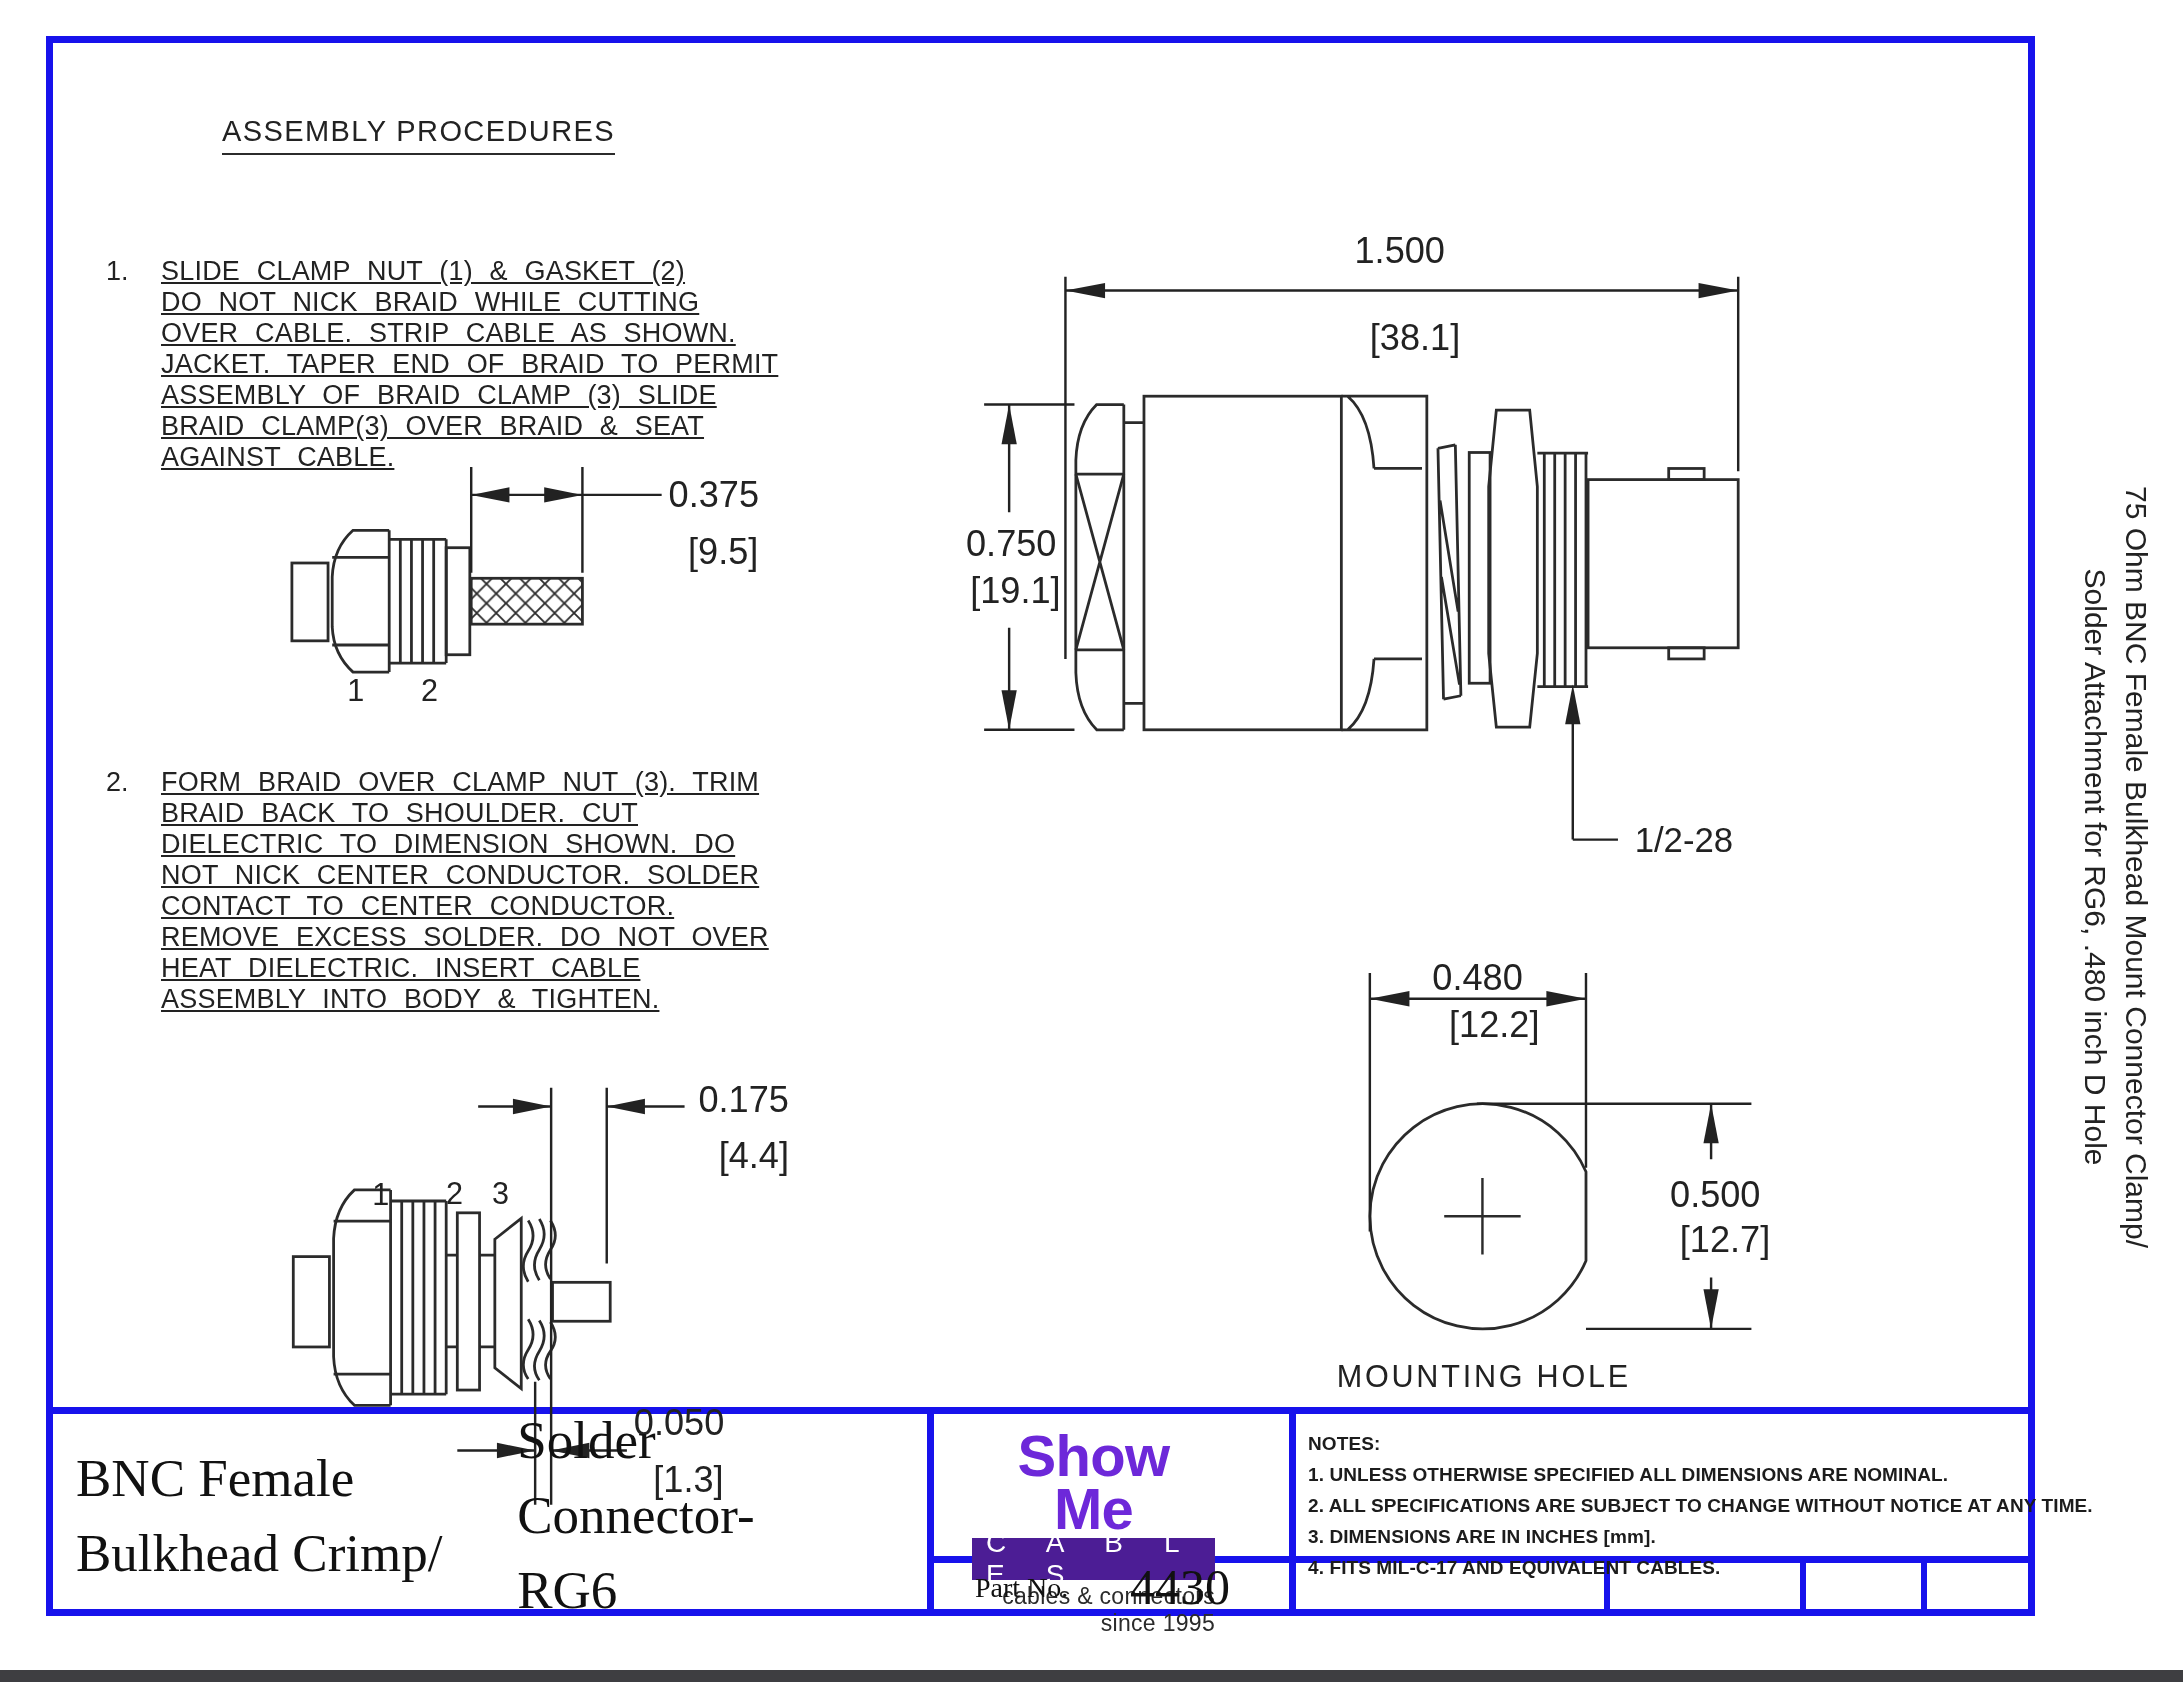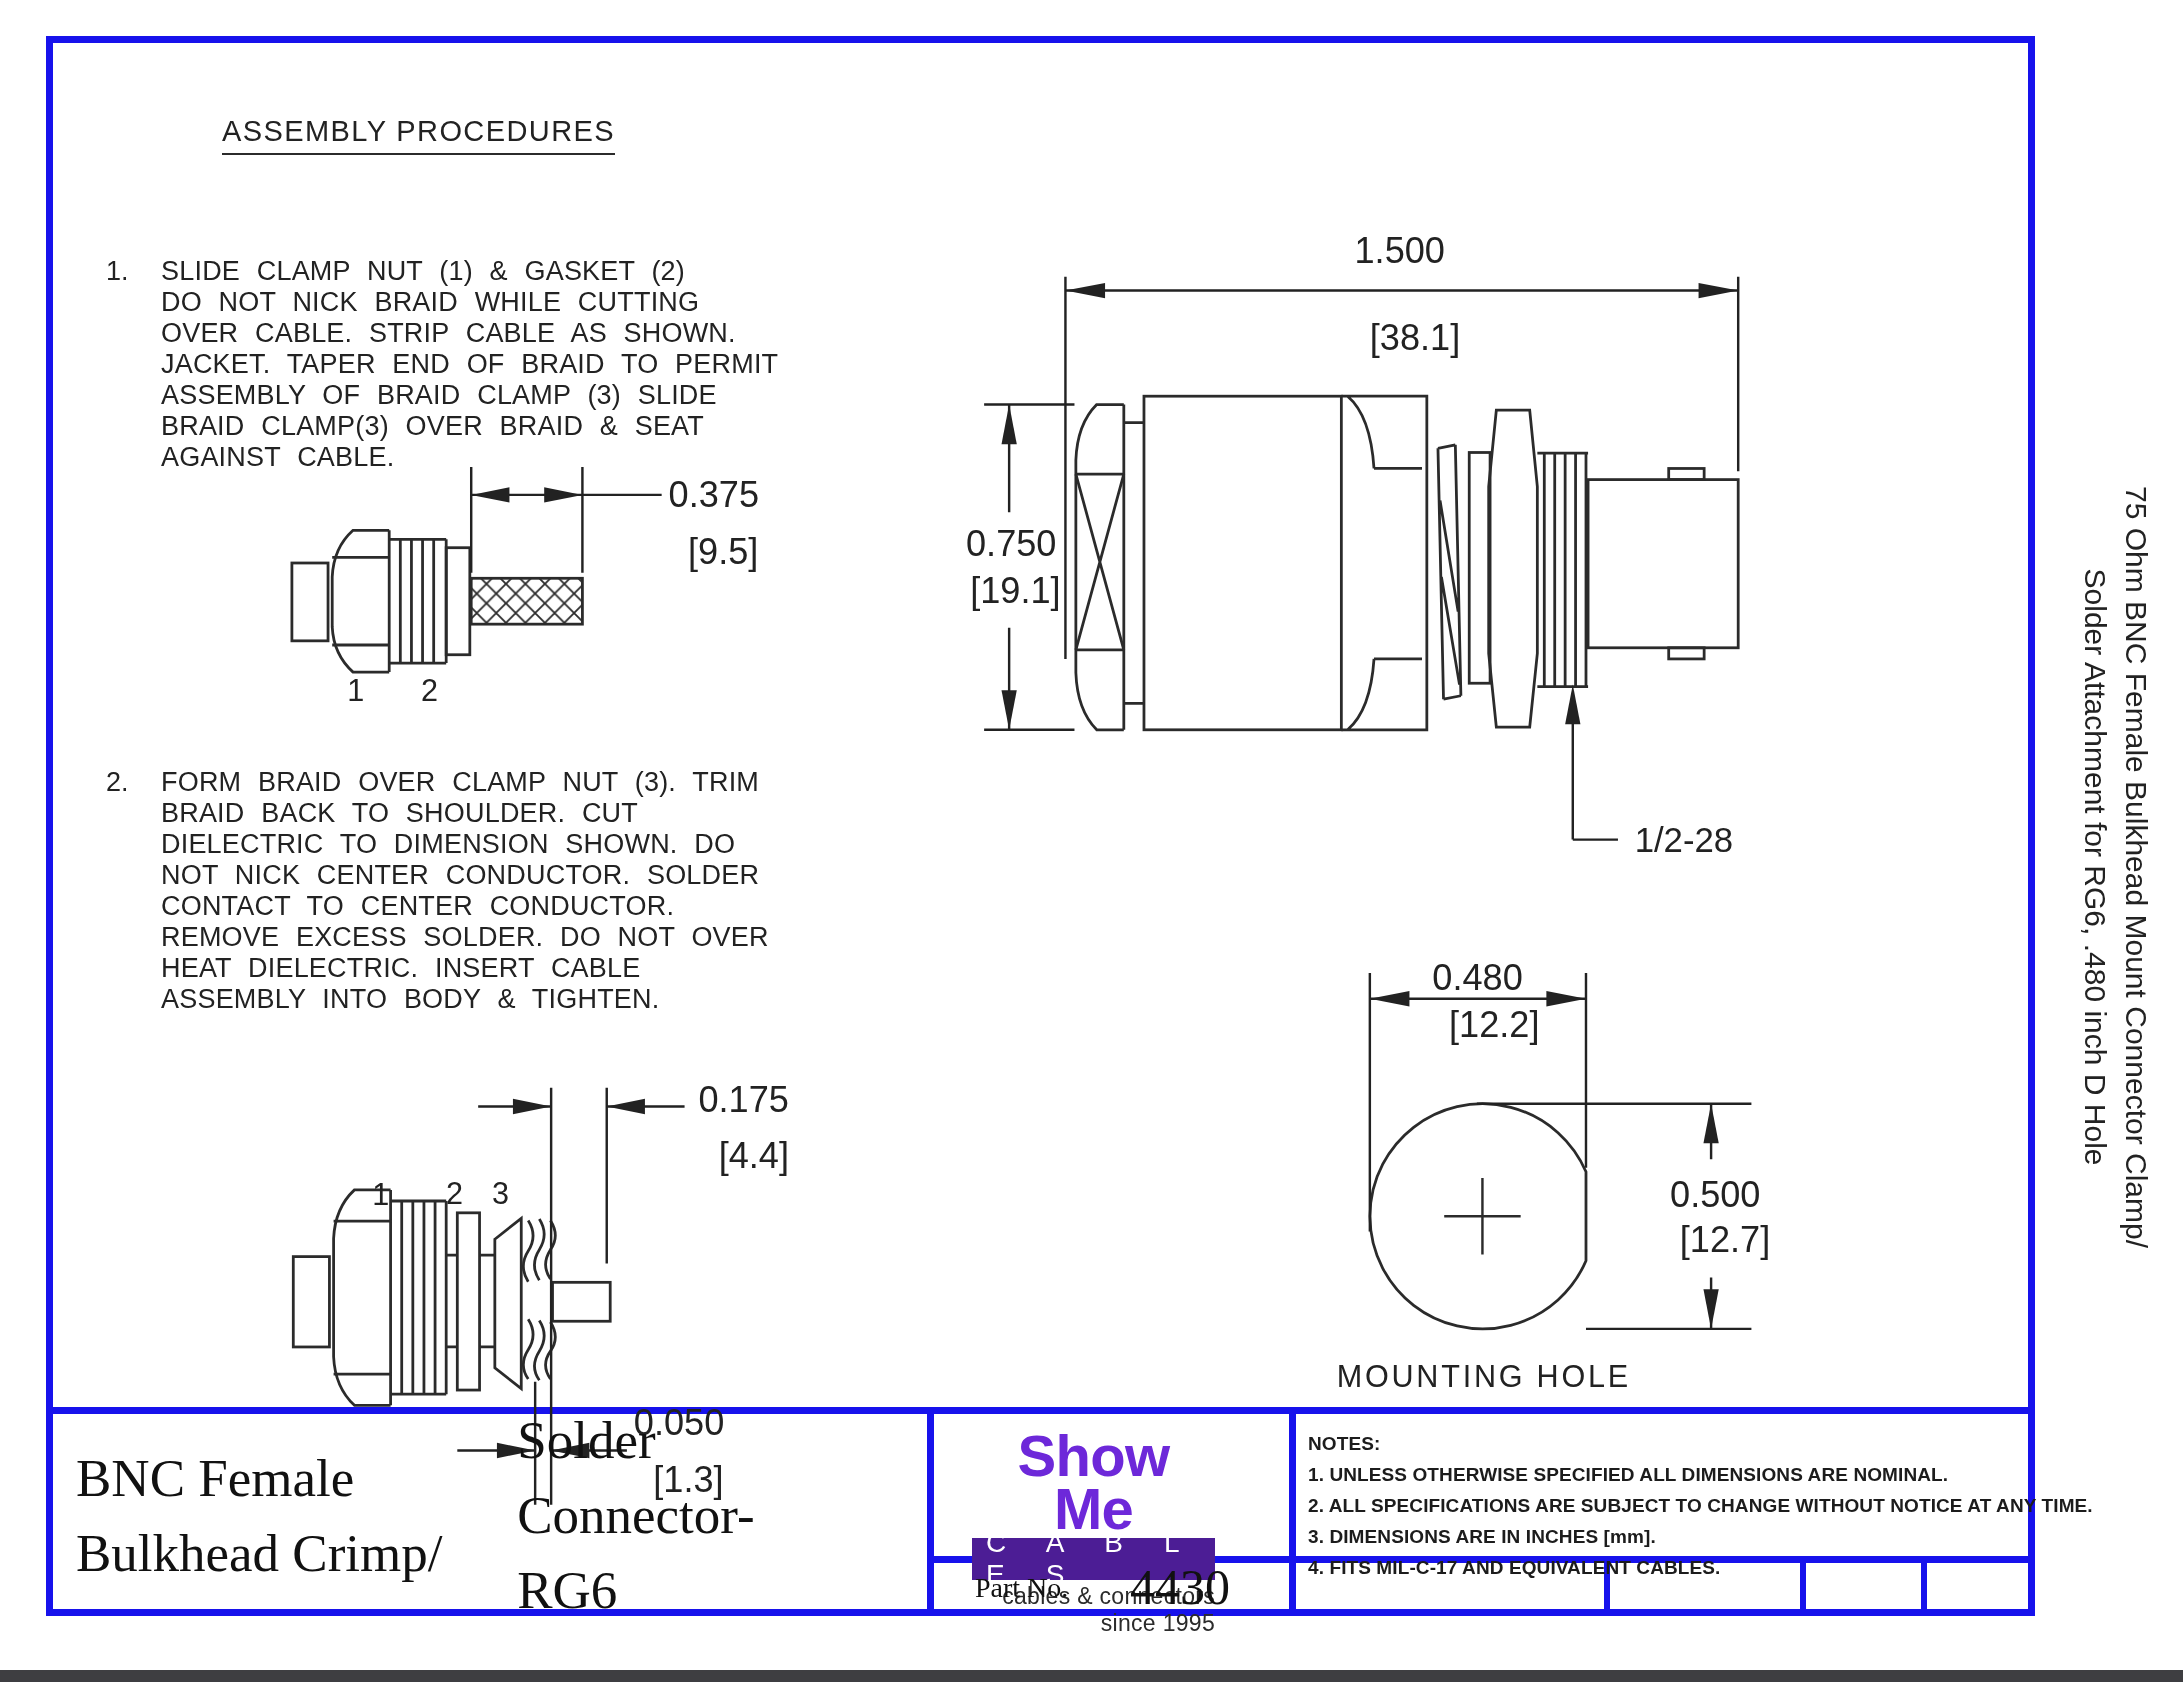--- a/index.html
+++ b/index.html
@@ -5,21 +5,21 @@
   html,body{margin:0;padding:0;background:#ffffff;}
   .sheet{position:relative;width:2183px;height:1682px;background:#ffffff;overflow:hidden;
          font-family:"Liberation Sans","DejaVu Sans",sans-serif;color:#1f1f1f;}
   .bline{position:absolute;background:#1712ec;}
   .border-rect{position:absolute;left:46px;top:36px;width:1989px;height:1580px;border:7px solid #1712ec;box-sizing:border-box;}
   
   .asm-title{position:absolute;left:222px;top:115px;font-size:29px;font-weight:500;letter-spacing:1.4px;
              color:#222;border-bottom:2.8px solid #2b2b2b;padding-bottom:4.9px;}
   .step-num{position:absolute;width:42px;font-size:27px;line-height:31px;color:#222;}
   .step-text{position:absolute;left:161px;width:626px;font-size:27px;line-height:31px;
-             word-spacing:9px;letter-spacing:0.2px;color:#222;white-space:nowrap;}
+             word-spacing:9px;letter-spacing:0.2px;color:#222;white-space:nowrap;text-decoration:underline;}
   
   svg.draw{position:absolute;left:0;top:0;}
   svg.draw *{vector-effect:none;}
   .dim-txt{font-family:"Liberation Sans","DejaVu Sans",sans-serif;font-size:52px;fill:#222;}
   .lbl-txt{font-family:"Liberation Sans","DejaVu Sans",sans-serif;font-size:44px;fill:#222;}
   .cap-txt{font-family:"Liberation Sans","DejaVu Sans",sans-serif;font-size:44px;fill:#222;letter-spacing:4px;}
   .thr-txt{font-family:"Liberation Sans","DejaVu Sans",sans-serif;font-size:50px;fill:#222;}
   
   .tb-title{position:absolute;left:76px;top:1425px;width:778px;height:181px;display:flex;flex-direction:row;
             justify-content:center;align-items:center;font-family:"Liberation Serif","DejaVu Serif",serif;

